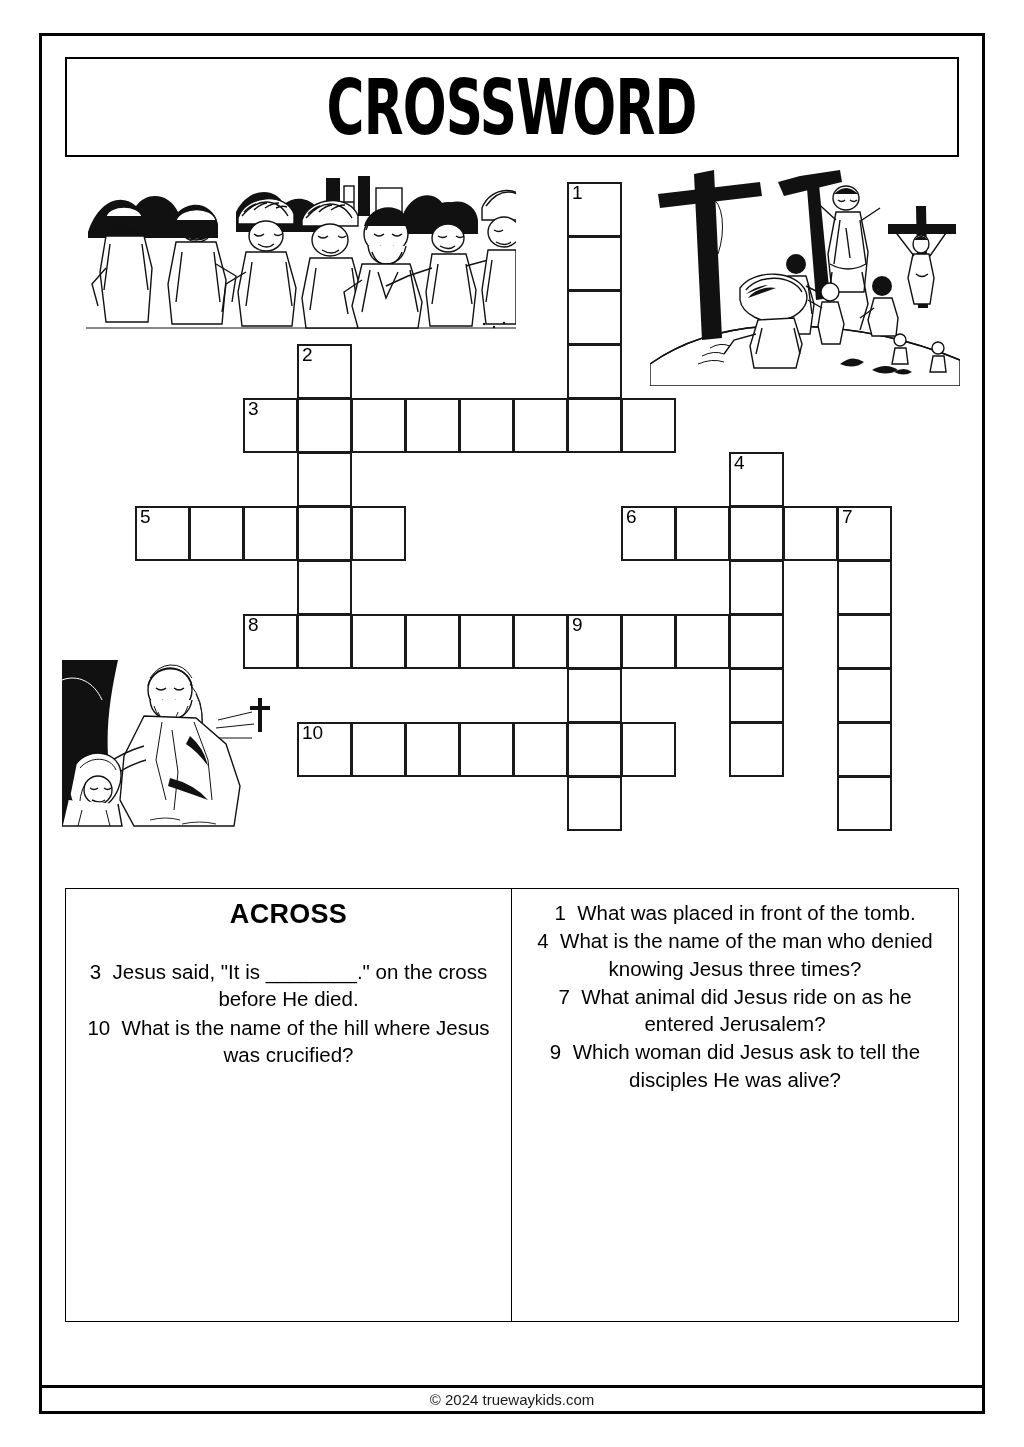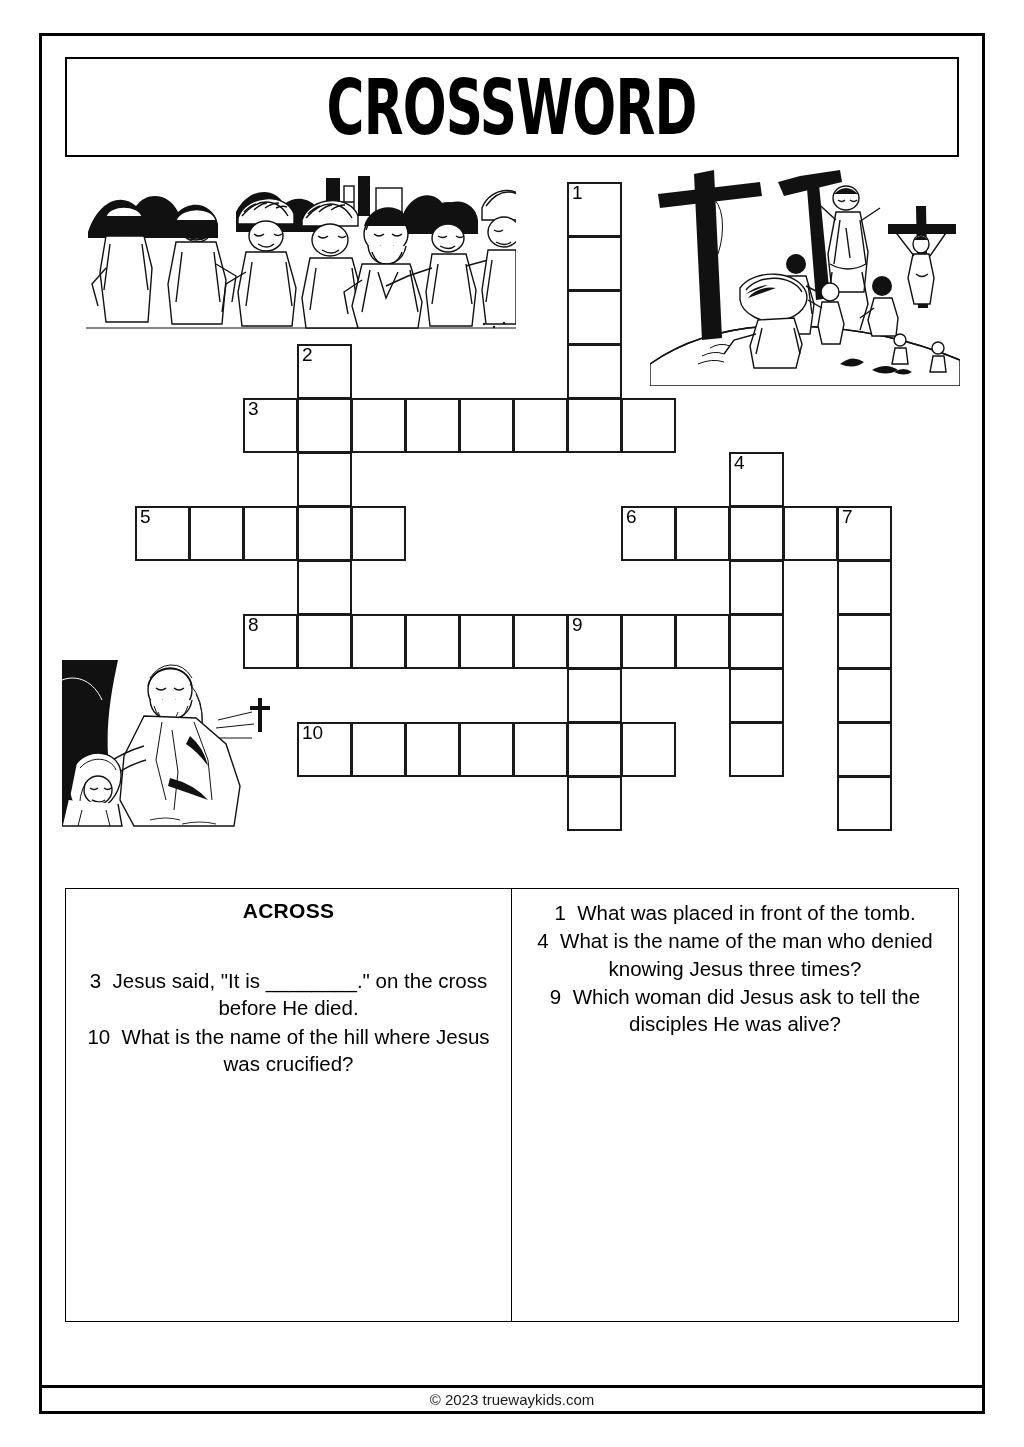--- a/index.html
+++ b/index.html
@@ -68,22 +68,22 @@
   }
   .clue-col {
     width:50%;
     padding:10px 12px 8px 12px;
     display:flex; flex-direction:column;
   }
   .clue-col.left { border-right:1.5px solid #000; }
   .clue-head {
     text-align:center;
     font-weight:bold;
-    font-size:21px;
-    margin-bottom:44px;
+    font-size:27px;
+    margin-bottom:28px;
     letter-spacing:0.3px;
   }
   .clue-list { }
   .clue-item {
     text-align:center;
     font-size:20.5px;
     line-height:1.33;
     margin-bottom:1px;
   }
   .clue-item .cn { }
@@ -401,19 +401,20 @@
     <div class="clue-head">ACROSS</div>
     <div class="clue-list" id="across-list">
         <div class="clue-item"><span class="cn">3</span><span>&nbsp;&nbsp;Jesus said, "It is ________." on the cross before He died.</span></div>
         <div class="clue-item"><span class="cn">10</span><span>&nbsp;&nbsp;What is the name of the hill where Jesus was crucified?</span></div>
       </div>
   </div>
   <div class="clue-col right">
     <div class="clue-list" id="down-list">
         <div class="clue-item"><span class="cn">1</span><span>&nbsp;&nbsp;What was placed in front of the tomb.</span></div>
         <div class="clue-item"><span class="cn">4</span><span>&nbsp;&nbsp;What is the name of the man who denied knowing Jesus three times?</span></div>
+        <div class="clue-item"><span class="cn">7</span><span>&nbsp;&nbsp;What animal did Jesus ride on as he entered Jerusalem?</span></div>
         <div class="clue-item"><span class="cn">9</span><span>&nbsp;&nbsp;Which woman did Jesus ask to tell the disciples He was alive?</span></div>
       </div>
   </div>
 </div>
 
 <div class="footer-rule"></div>
-<div class="footer">© 2023 truewaykids.com</div>
+<div class="footer">© 2024 truewaykids.com</div>
 
 </body></html>

